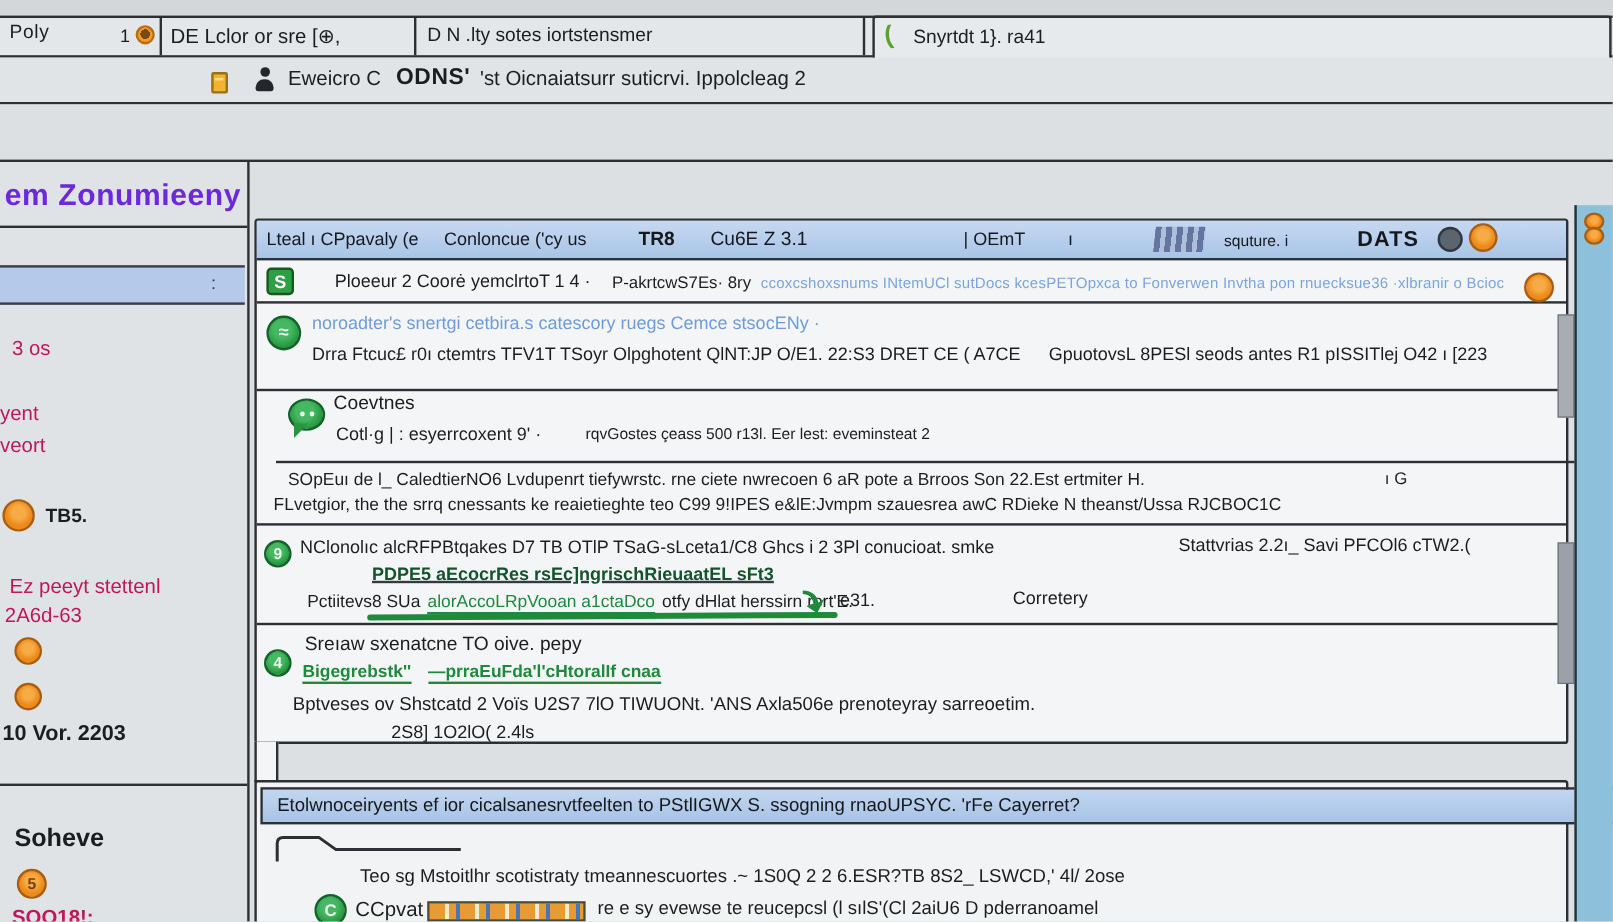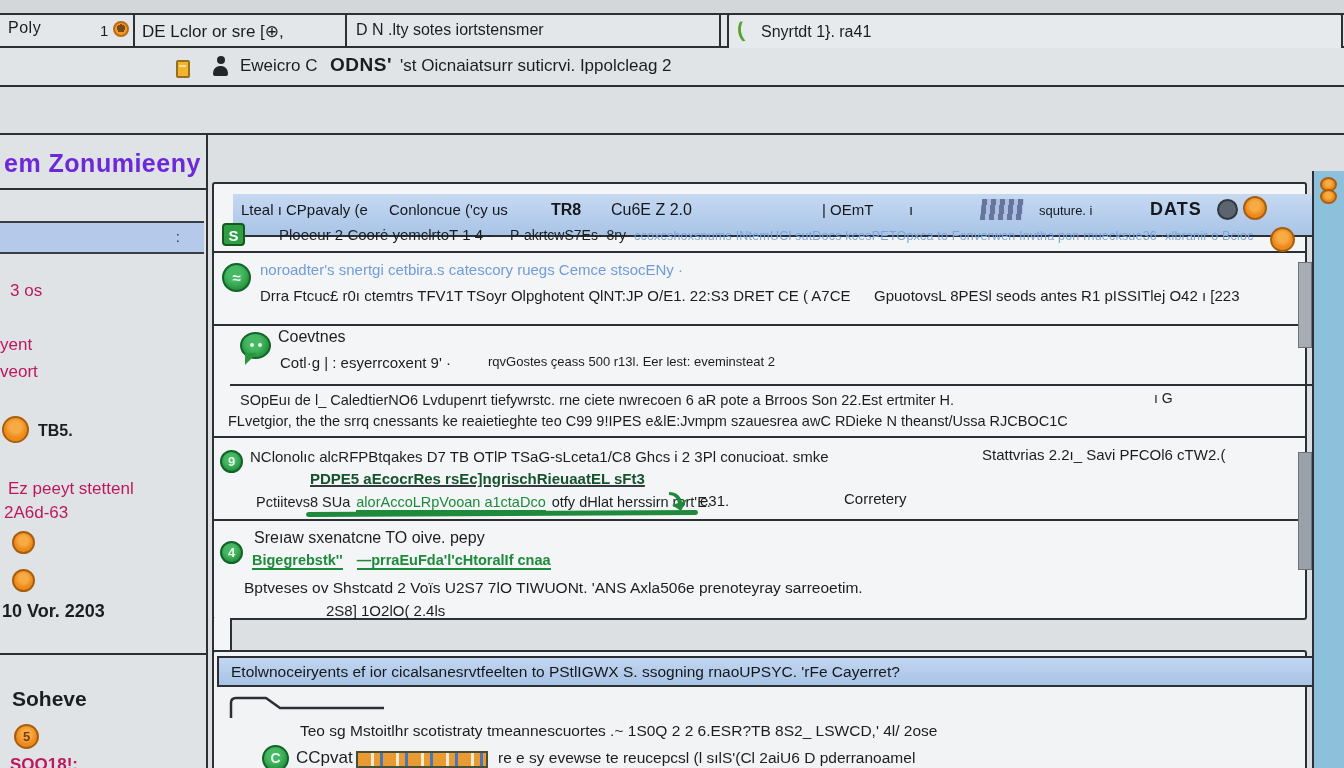--- a/index.html
+++ b/index.html
@@ -54,21 +54,21 @@
   .sb-dot2{left:12px;top:396px;width:23px;height:23px;font-size:12px;line-height:19px;}
   .sb-dot3{left:12px;top:434px;width:23px;height:23px;font-size:12px;line-height:19px;}
   .sb-date{left:2px;top:466px;font-size:18px;font-weight:600;}
   .sb-div{left:0;top:518px;width:206px;}
   .sb2-title{left:12px;top:552px;font-size:21px;font-weight:600;}
   .sb-dot4{left:14px;top:589px;width:25px;height:25px;font-size:13px;line-height:21px;}
   .sb2-item{left:10px;top:620px;font-size:17px;font-weight:600;}
 
   
   .panel{left:212px;top:182px;width:1095px;height:438px;background:#f4f5f6;border:2px solid #2c3034;border-radius:3px;box-sizing:border-box;}
-  .p-header{position:absolute;left:0;top:10px;width:100%;height:43px;background:linear-gradient(#c6d9f2,#a9c4e6);border-bottom:2px solid #2c3034;box-sizing:border-box;margin-left:19px;}
+  .p-header{position:absolute;left:0;top:0;width:100%;height:33px;background:linear-gradient(#c6d9f2,#a9c4e6);border-bottom:2px solid #2c3034;box-sizing:border-box;}
   .ph-seg{position:absolute;top:7px;font-size:15px;color:#15181c;}
   .ph1{left:8px;} .ph2{left:156px;} .ph3{left:318px;font-weight:bold;font-size:16px;}
   .ph4{left:378px;font-size:16px;} .ph5{left:589px;} .ph6{left:676px;}
   .stripes-icon{position:absolute;left:748px;top:5px;width:42px;height:21px;
     background:repeating-linear-gradient(90deg,#64759f 0 5px,#aebfdd 5px 9px);transform:skewX(-6deg);}
   .ph7{left:806px;top:9px;font-size:13px;}
   .ph8{left:917px;top:5px;font-size:18px;font-weight:bold;letter-spacing:1px;}
   .hdr-darkdot{position:absolute;left:984px;top:5px;width:21px;height:21px;border-radius:50%;
     background:radial-gradient(circle at 45% 40%,#7a8folk,#566069);background:#5a6570;border:2px solid #31373d;box-sizing:border-box;}
   .hdr-orange{position:absolute;left:1010px;top:2px;width:26px;height:24px;}
@@ -204,21 +204,21 @@
     <span class="abs dot sb-dot4">5</span>
     <span class="abs sb-i sb2-item">SOO18!:</span>
   </div>
 
   <div class="abs panel">
 
     <div class="p-header">
       <span class="ph-seg ph1">Lteal ı CPpavaly (e</span>
       <span class="ph-seg ph2">Conloncue ('cy us</span>
       <span class="ph-seg ph3">TR8</span>
-      <span class="ph-seg ph4">Cu6E Z 2.0</span>
+      <span class="ph-seg ph4">Cu6E Z 3.1</span>
       <span class="ph-seg ph5">| OEmT</span>
       <span class="ph-seg ph6">ı</span>
       <span class="stripes-icon"></span>
       <span class="ph-seg ph7">squture. i</span>
       <span class="ph-seg ph8">DATS</span>
       <span class="hdr-darkdot"></span>
       <span class="hdr-orange mini8-inline dot" style="position:absolute;width:24px;height:24px;"></span>
     </div>
 
     <div class="p-sub">

